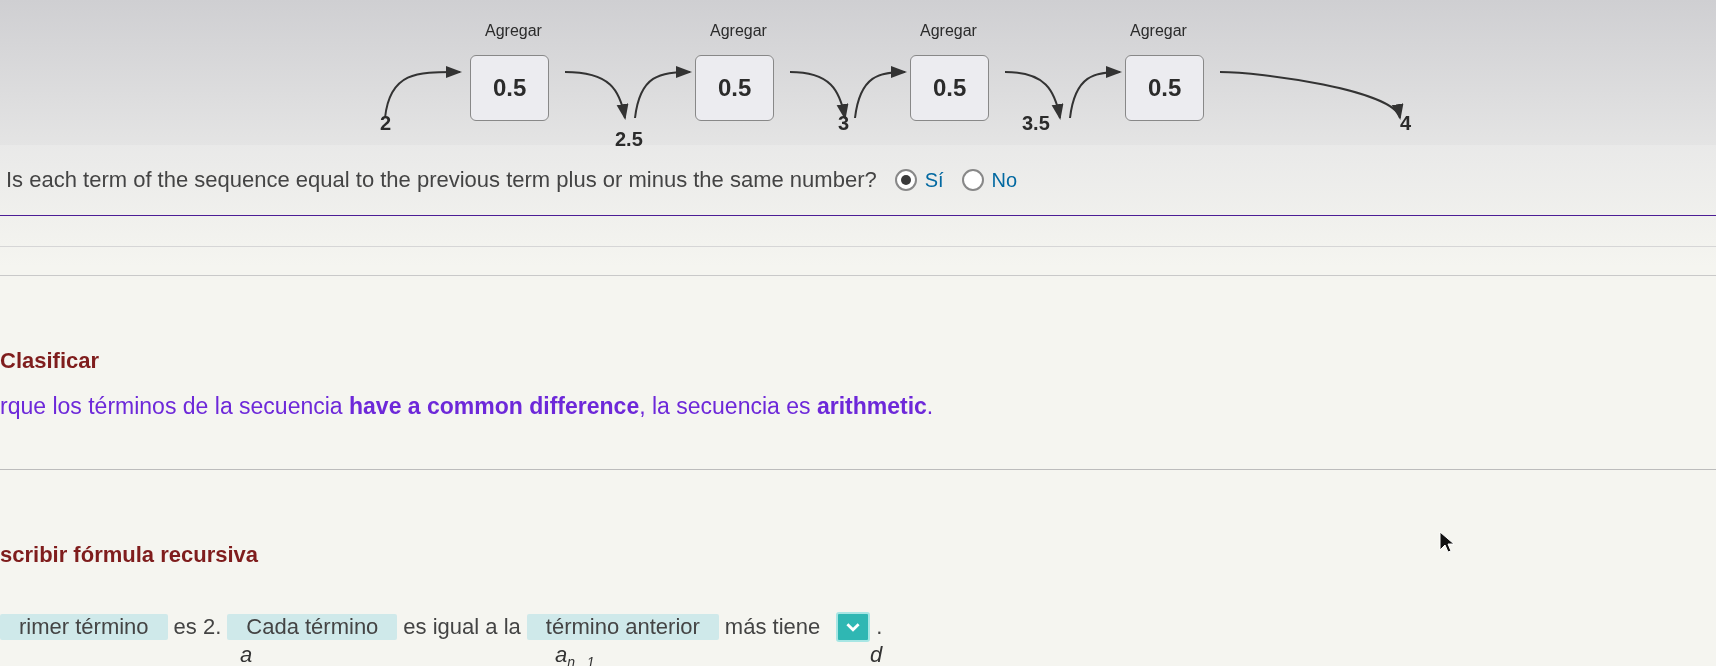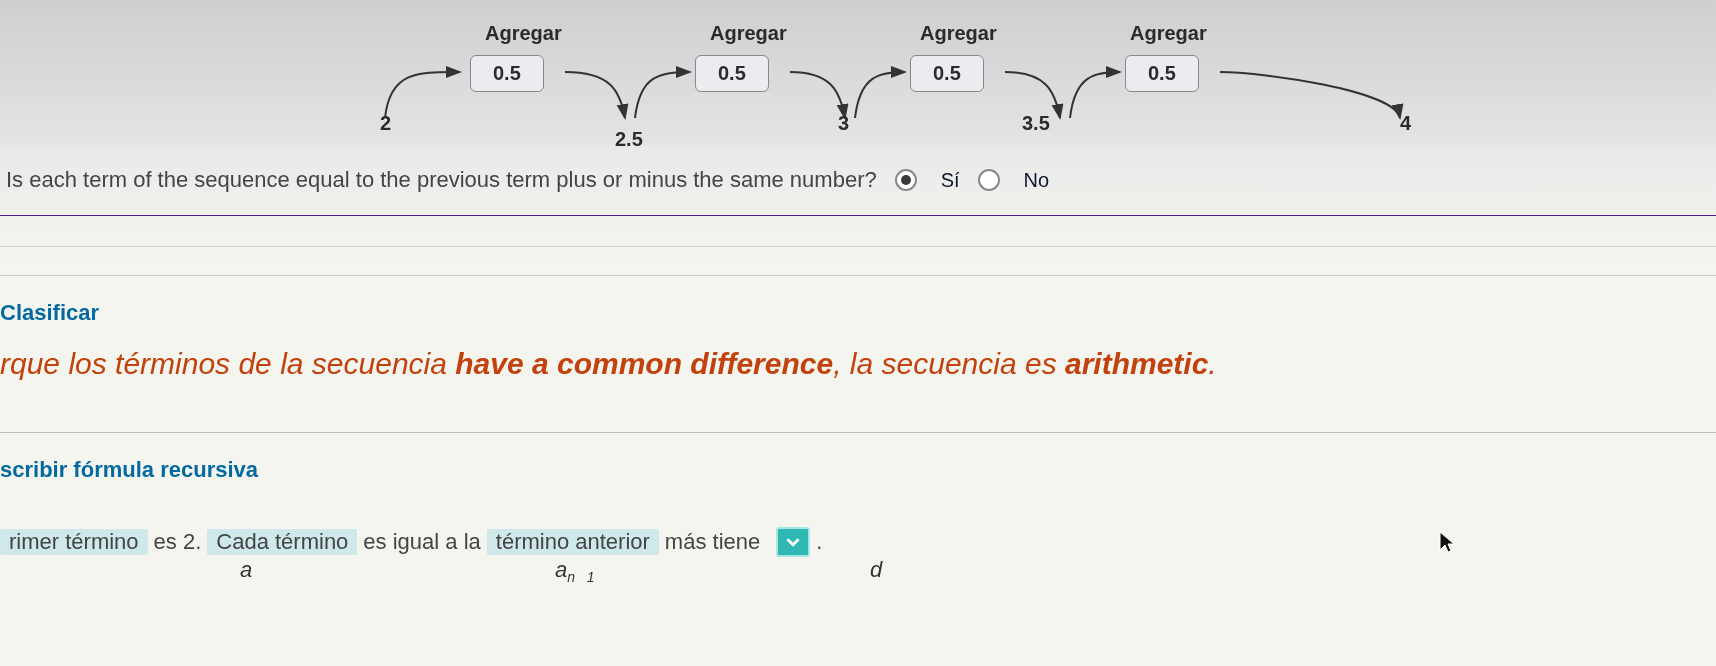--- a/index.html
+++ b/index.html
@@ -14,32 +14,32 @@
 
   .diagram-region {
     position: relative;
     height: 145px;
     width: 100%;
     background: linear-gradient(to bottom, #cfcfd2, #e4e4e4);
   }
 
   .diag-label {
     position: absolute;
-    font-weight: 700;
-    font-size: 20px;
+    font-weight: 400;
+    font-size: 16px;
     color: #2b2b2b;
   }
   .diag-box {
     position: absolute;
     border: 1px solid #888;
     border-radius: 6px;
     background: #ececf0;
-    padding: 6px 22px;
+    padding: 18px 22px;
     font-weight: 700;
-    font-size: 20px;
+    font-size: 24px;
     color: #2b2b2b;
     text-align: center;
   }
   .baseline-num {
     position: absolute;
     font-weight: 700;
     font-size: 20px;
     color: #2b2b2b;
   }
 
@@ -57,23 +57,23 @@
     border-bottom: 1px solid #4c1d95;
     display: flex;
     align-items: center;
     gap: 18px;
     font-size: 22px;
     color: #444;
   }
   .radio {
     display: inline-flex;
     align-items: center;
-    gap: 24px;
+    gap: 8px;
     font-size: 20px;
-    color: #0f172a;
+    color: #0369a1;
     cursor: pointer;
     justify-content: center;
   }
   .radio .circle {
     width: 22px;
     height: 22px;
     border: 2px solid #888;
     border-radius: 50%;
     display: inline-flex;
     align-items: center;
@@ -100,28 +100,28 @@
     left: 0; right: 0;
     border-top: 1px solid #d6d6d6;
   }
 
   .section {
     padding: 24px 6px 10px 0;
   }
   .section-title {
     font-weight: 700;
     font-size: 22px;
-    color: #0369a1;
+    color: #7f1d1d;
     margin-bottom: 14px;
+    margin-top: 48px;
   }
   .section-body {
-    font-size: 30px;
-    color: #c2410c;
+    font-size: 23px;
+    color: #6d28d9;
     line-height: 1.6;
-    font-style: italic;
   }
   .section-body b { font-weight: 700; }
 
   .divider {
     border-top: 1px solid #bcbcbc;
     margin: 34px 0 0 0;
   }
 
   .recursive-row {
     padding: 24px 6px 0 0;
@@ -129,21 +129,21 @@
   .recursive-text {
     font-size: 22px;
     color: #444;
     display: flex;
     align-items: center;
     flex-wrap: wrap;
     gap: 6px;
   }
   .hl {
     background: #cfe9ea;
-    padding: 0 9px;
+    padding: 0 19px;
     border-radius: 2px;
     text-align: right;
   }
   .dropdown {
     display: inline-flex;
     width: 34px;
     height: 30px;
     background: #2fb7b3;
     color: #fff;
     align-items: center;

